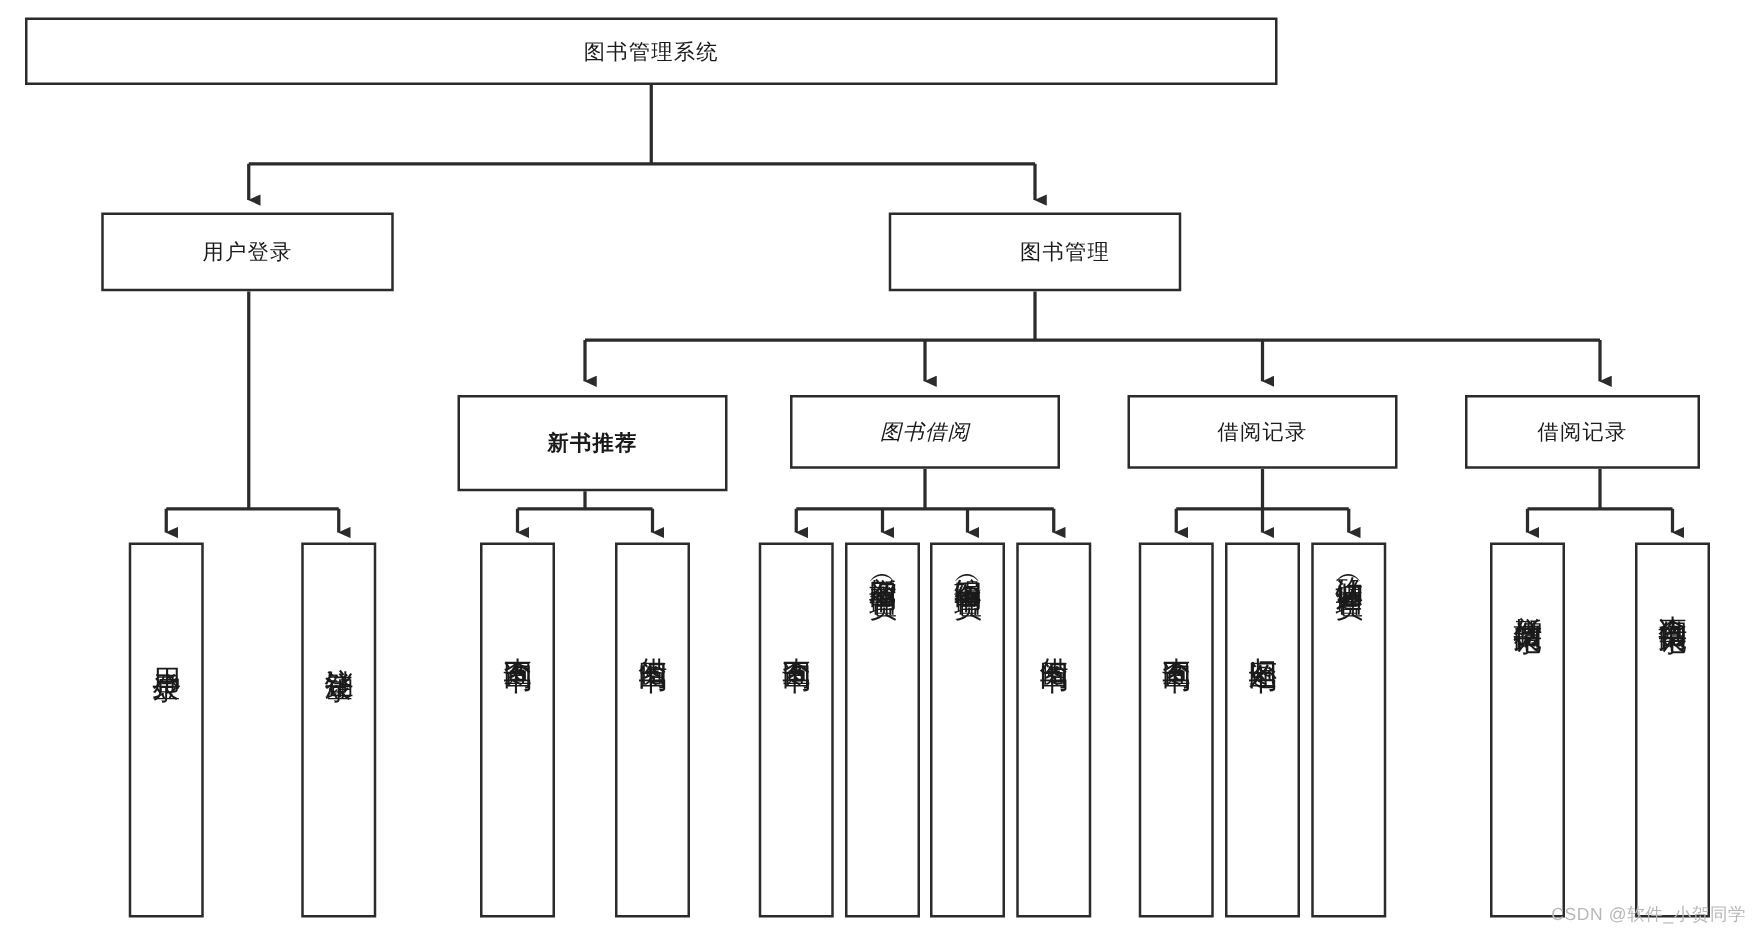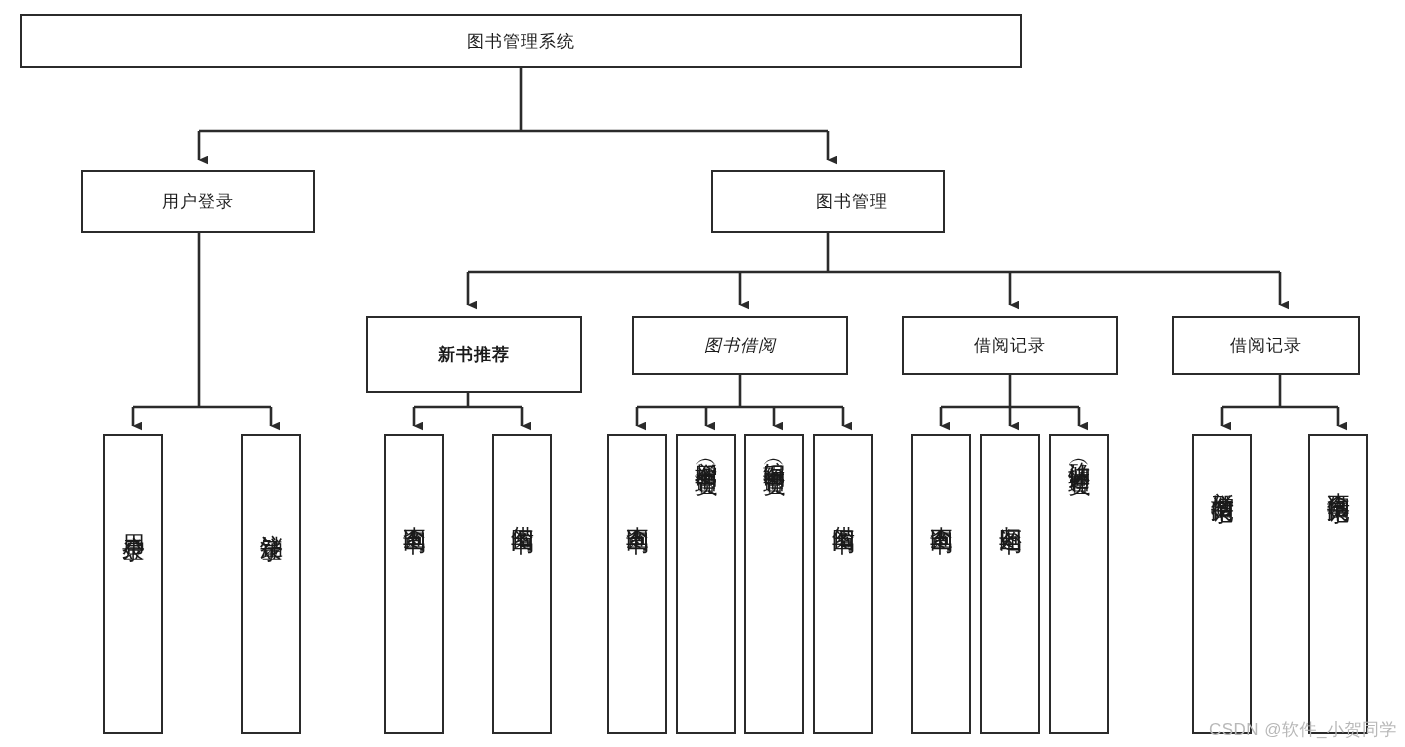--- a/index.html
+++ b/index.html
@@ -56,21 +56,21 @@
     white-space: nowrap;
     color: #1a1a1a;
   }
   .vtext.tall {
     font-size: 22px;
   }
   .watermark {
     position: absolute;
     right: 8px;
     bottom: 6px;
-    font-size: 17px;
+    font-size: 14px;
     color: #b8b8b8;
     letter-spacing: 0.5px;
     white-space: nowrap;
   }
 </style>
 </head>
 <body>
 
 <div id="canvas">
 

